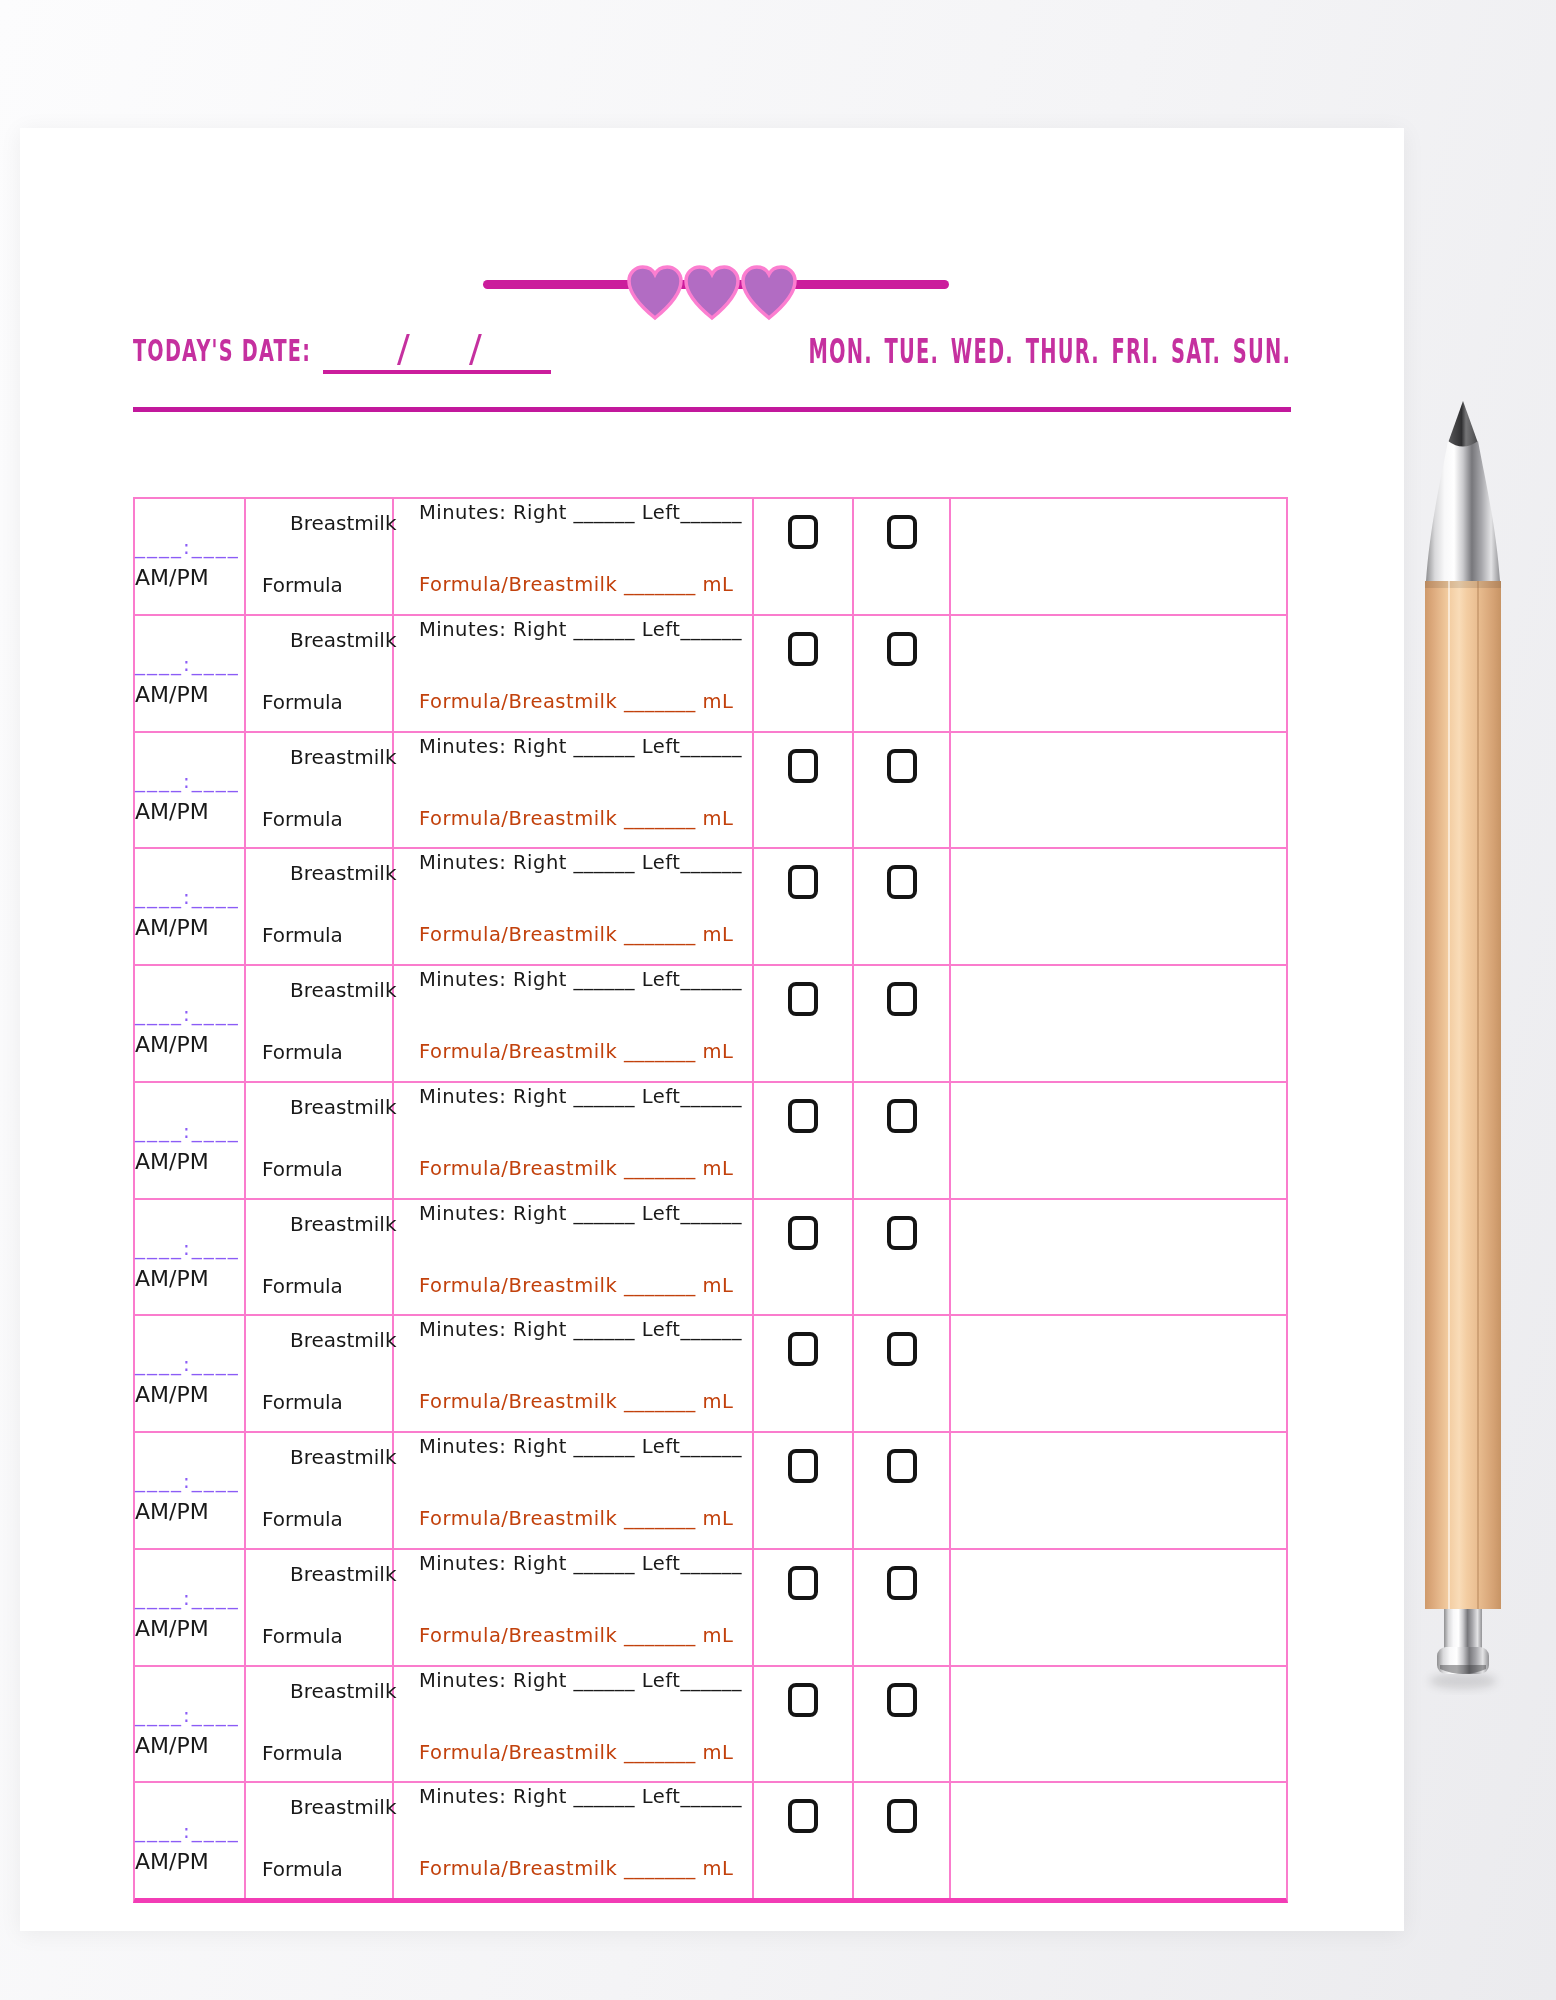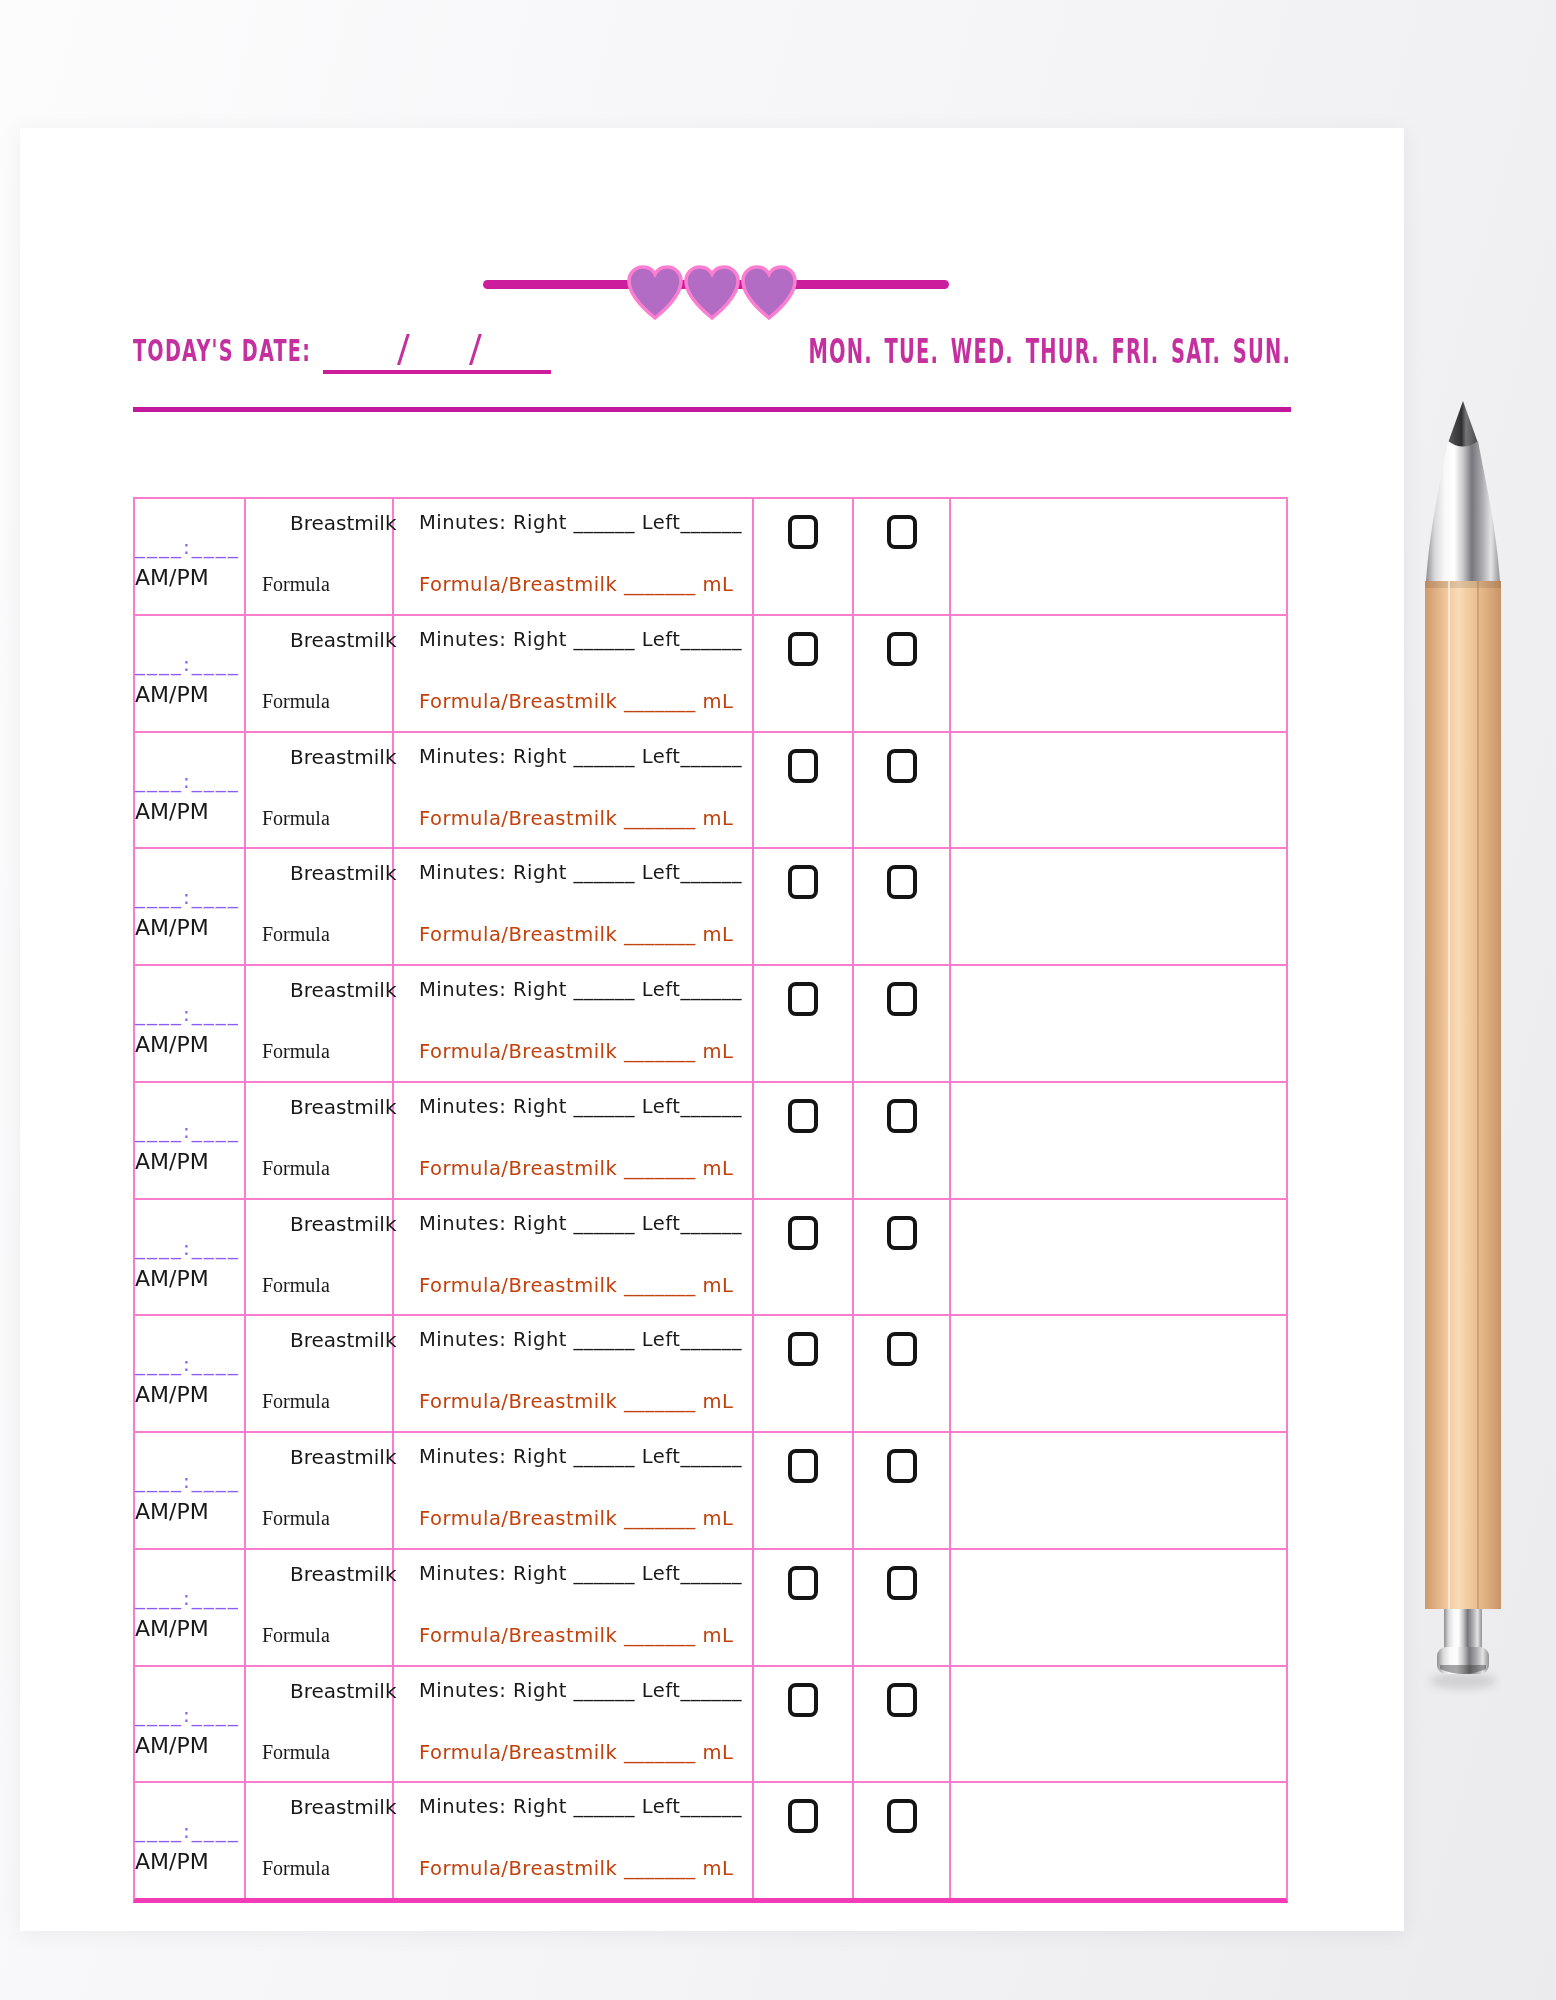--- a/index.html
+++ b/index.html
@@ -59,22 +59,22 @@
     display:flex;flex-direction:column;background:#fff;
   }
   .row{flex:1;display:grid;grid-template-columns:111px 148px 360px 100px 97px auto;
     border-bottom:2px solid #fa7ccd;box-sizing:border-box;}
   .row:last-child{border-bottom:none;}
   .cell{position:relative;border-right:2px solid #fa7ccd;box-sizing:border-box;}
   .cell.c-notes{border-right:none;}
   .time-blank{position:absolute;top:36px;left:0;width:100%;text-align:left;font-size:20px;letter-spacing:2px;color:#8b5cf6;}
   .ampm{position:absolute;top:66px;left:0;width:100%;text-align:left;font-size:22px;color:#191919;}
   .c-type .l1{position:absolute;top:12px;left:16px;font-size:20px;white-space:nowrap;color:#191919;margin-left:28px;}
-  .c-type .l2{position:absolute;top:74px;left:16px;font-size:20px;white-space:nowrap;color:#191919;font-family:Liberation Serif, serif;}
-  .c-amount .l1{position:absolute;top:12px;left:25px;font-size:19.5px;letter-spacing:0.5px;white-space:nowrap;color:#191919;}
+  .c-type .l2{position:absolute;top:74px;left:16px;font-size:20px;white-space:nowrap;color:#191919;}
+  .c-amount .l1{position:absolute;top:2px;left:25px;font-size:19.5px;letter-spacing:0.5px;white-space:nowrap;color:#191919;}
   .c-amount .l2{position:absolute;top:74px;left:25px;font-size:19.5px;letter-spacing:0.5px;white-space:nowrap;color:#c2410c;}
   .checkbox{
     position:absolute;top:16px;left:50%;transform:translateX(-50%);
     width:22px;height:26px;border:4px solid #141414;border-radius:8px;background:#fff;
   }
   .pencil{position:absolute;left:1404px;top:395px;}
 </style>
 </head>
 <body>
 

